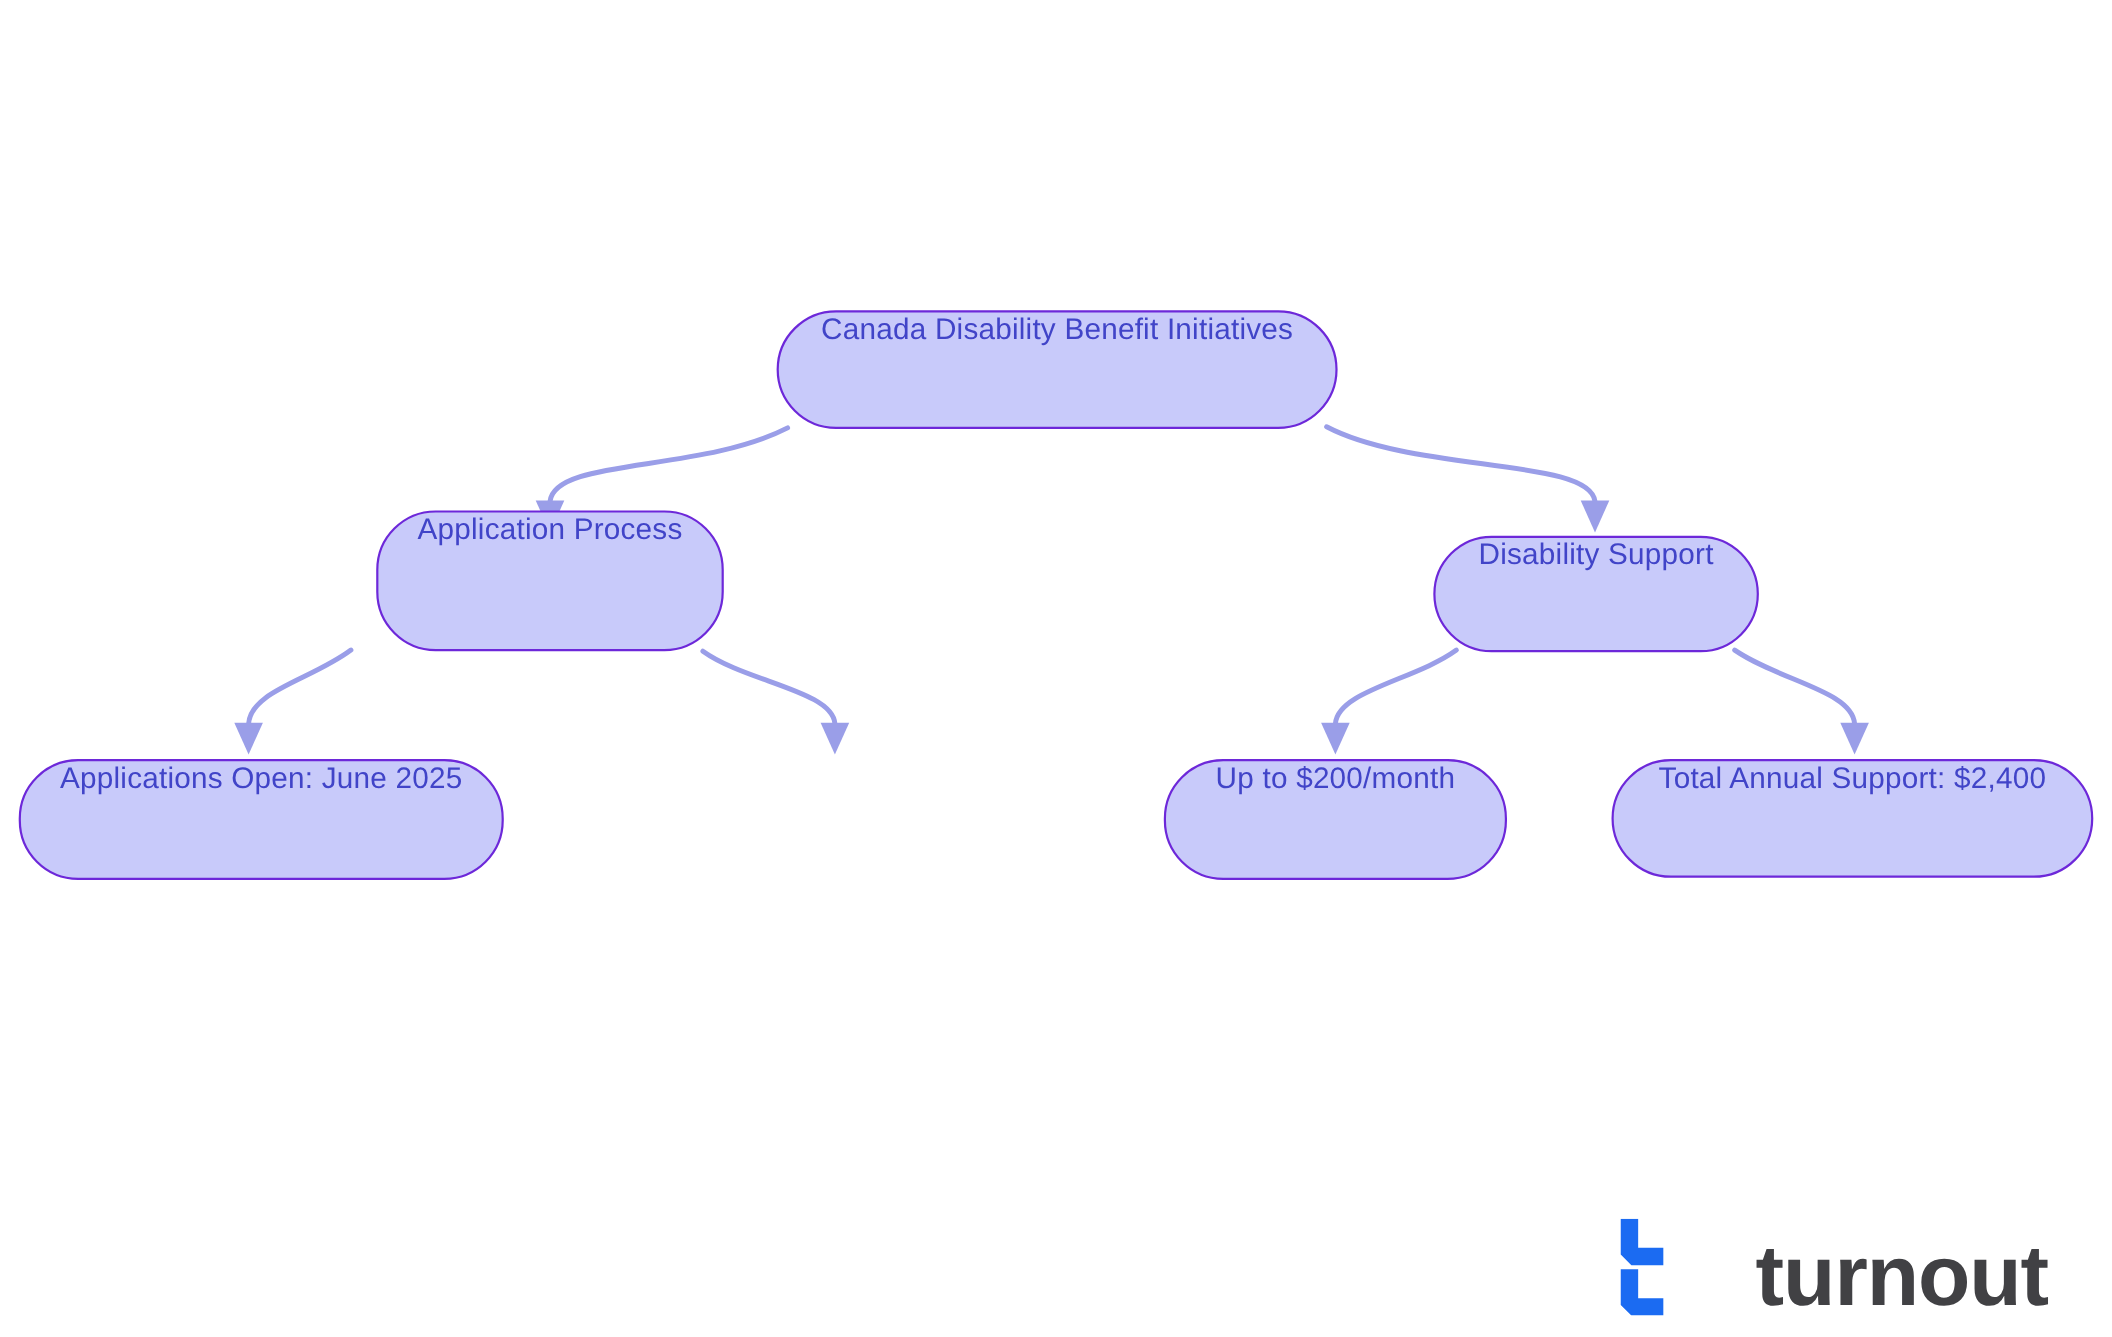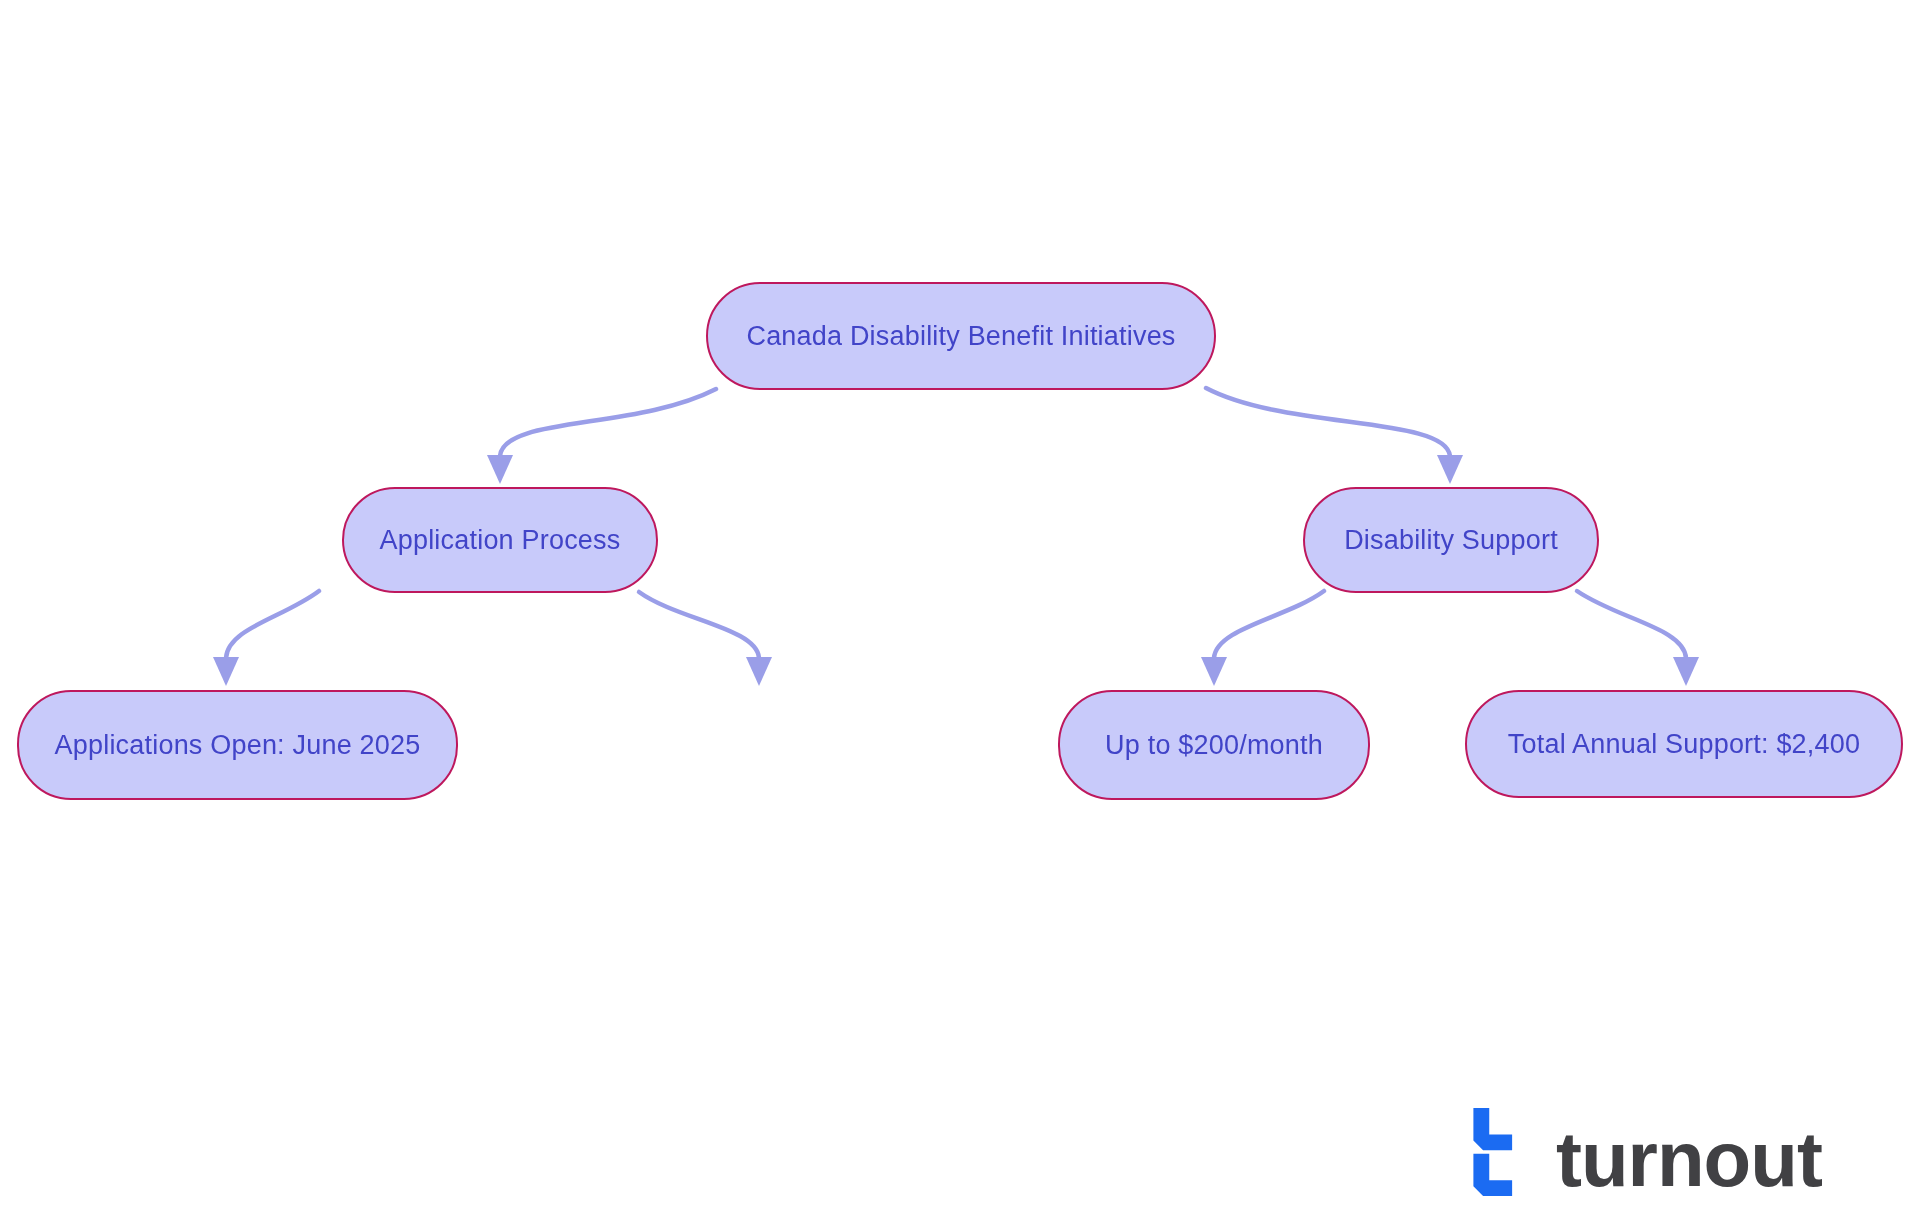--- a/index.html
+++ b/index.html
@@ -2,36 +2,37 @@
 <html><head>
 <meta charset="utf-8">
 <style>
   html,body{margin:0;padding:0;background:#ffffff;}
   body{font-family:"Liberation Sans", sans-serif;}
   .canvas{position:relative;width:1920px;height:1215px;background:#ffffff;overflow:hidden;}
   .edges{position:absolute;left:0;top:0;width:1920px;height:1215px;}
   .node{
     position:absolute;
     background:#c8cafa;
-    border:2px solid #be185d;
+    border:2px solid #6d28d9;
     border-radius:54px;
-    display:flex;align-items:center;justify-content:center;
+    display:flex;align-items:flex-start;justify-content:center;
     box-sizing:border-box;
     color:#4144c8;
     font-size:27px;
     letter-spacing:0.2px;
     white-space:nowrap;
   }
   .logo{position:absolute;left:1466px;top:1108px;display:flex;align-items:flex-end;gap:40px;}
   .logo-word{
     font-size:78px;
     font-weight:bold;
     color:#414144;
     line-height:0.92;
     letter-spacing:-1px;
+    margin-left:40px;
   }
 </style>
 </head>
 <body>
 
 <div class="canvas">
 
   <svg class="edges" viewBox="0 0 1920 1215" xmlns="http://www.w3.org/2000/svg">
     <g stroke="#9a9ee8" stroke-width="4.5" fill="none" stroke-linecap="round">
       <path d="M716,389 C636,430 504,416 500,456"></path>
@@ -48,21 +49,21 @@
       <polygon points="746,657 772,657 759,686"></polygon>
       <polygon points="1201,657 1227,657 1214,686"></polygon>
       <polygon points="1673,657 1699,657 1686,686"></polygon>
     </g>
   </svg>
 
   <div class="node" style="left:706px;top:282px;width:510px;height:108px">
     <span>Canada Disability Benefit Initiatives</span>
   </div>
 
-  <div class="node" style="left:342px;top:487px;width:316px;height:106px">
+  <div class="node" style="left:342px;top:464px;width:316px;height:128px">
     <span>Application Process</span>
   </div>
 
   <div class="node" style="left:1303px;top:487px;width:296px;height:106px">
     <span>Disability Support</span>
   </div>
 
   <div class="node" style="left:17px;top:690px;width:441px;height:110px">
     <span>Applications Open: June 2025</span>
   </div>

